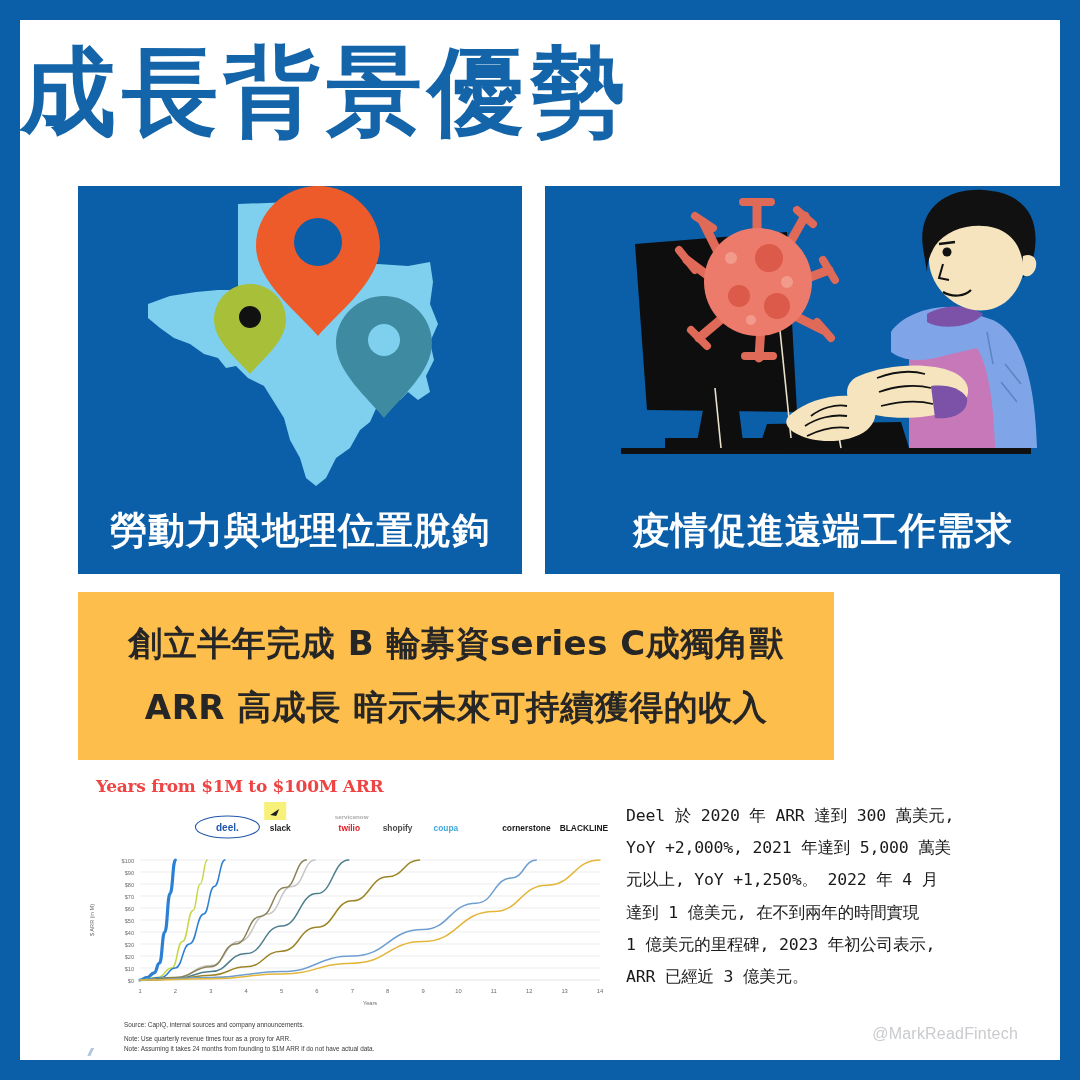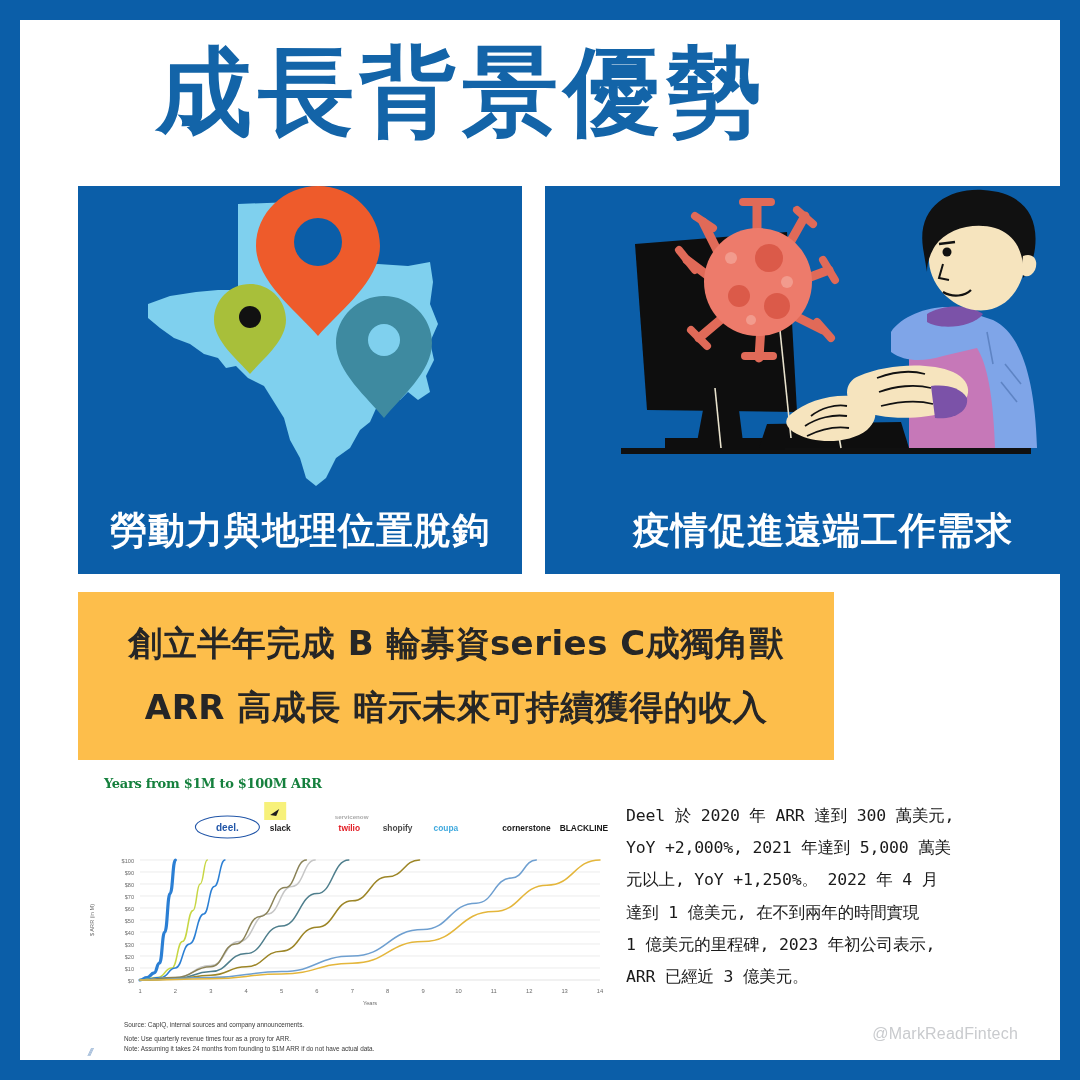--- a/index.html
+++ b/index.html
@@ -20,21 +20,20 @@
     left: 20px; top: 20px;
     width: 1040px; height: 1040px;
     background: #FFFFFF;
   }
 
   
   .page-title {
     position: absolute;
     left: 0; top: 20px;
     width: 884px;
-    text-align: center;
     color: #1364A8;
     font-family: "DejaVu Sans", sans-serif;
     font-weight: bold;
     font-size: 96px;
     letter-spacing: 6px;
     line-height: 1.1;
     white-space: nowrap;
   }
 
   
@@ -91,25 +90,25 @@
   }
 
   
   .chart-block {
     position: absolute;
     left: 58px; top: 748px;
     width: 530px; height: 295px;
   }
   .chart-title {
     position: absolute;
-    left: 26px; top: 8px;
-    color: #15803d;
+    left: 18px; top: 8px;
+    color: #ef4444;
     font-family: "DejaVu Serif", serif;
     font-weight: bold;
-    font-size: 13px;
+    font-size: 17px;
     letter-spacing: -0.3px;
     white-space: nowrap;
   }
   .chart-svg-wrap {
     position: absolute;
     left: 0; top: 30px;
     width: 530px; height: 225px;
   }
   .chart-svg-wrap svg { display: block; width: 100%; height: 100%; }
 

